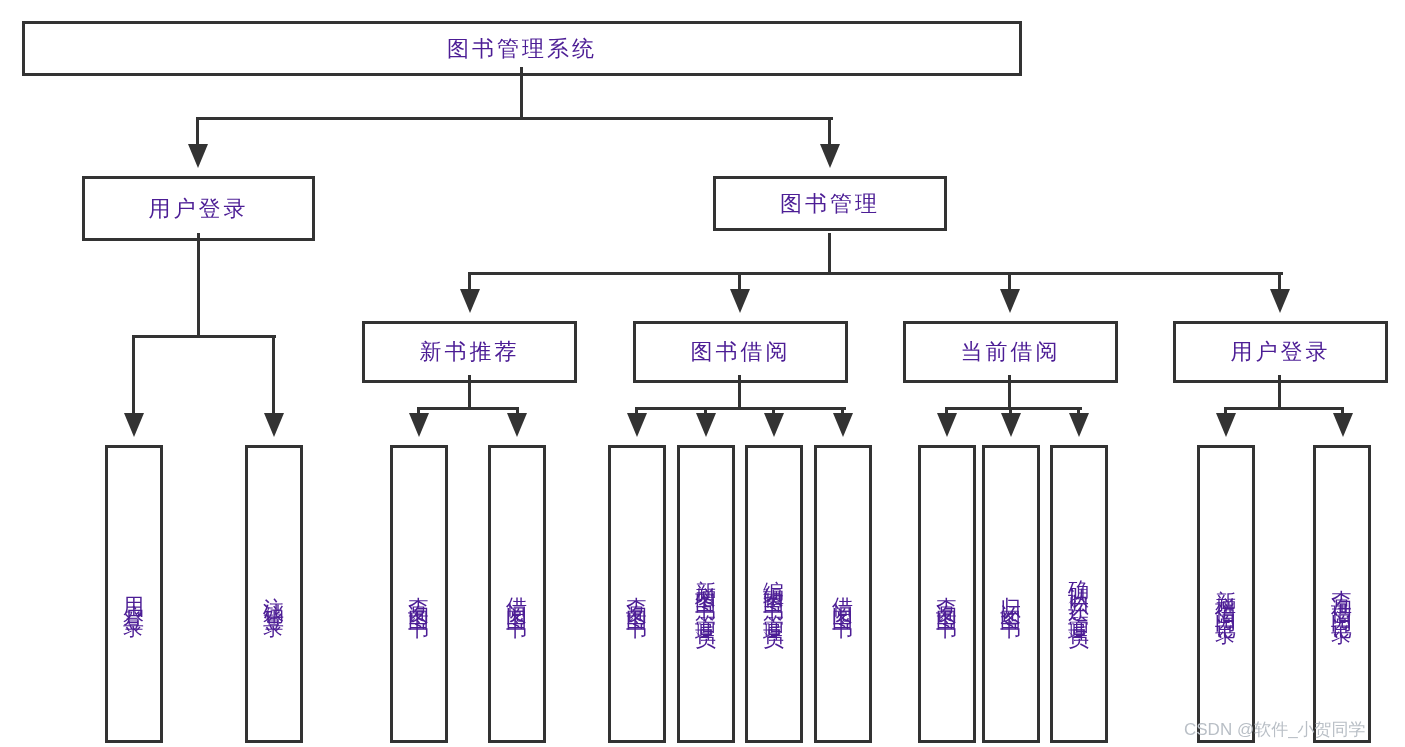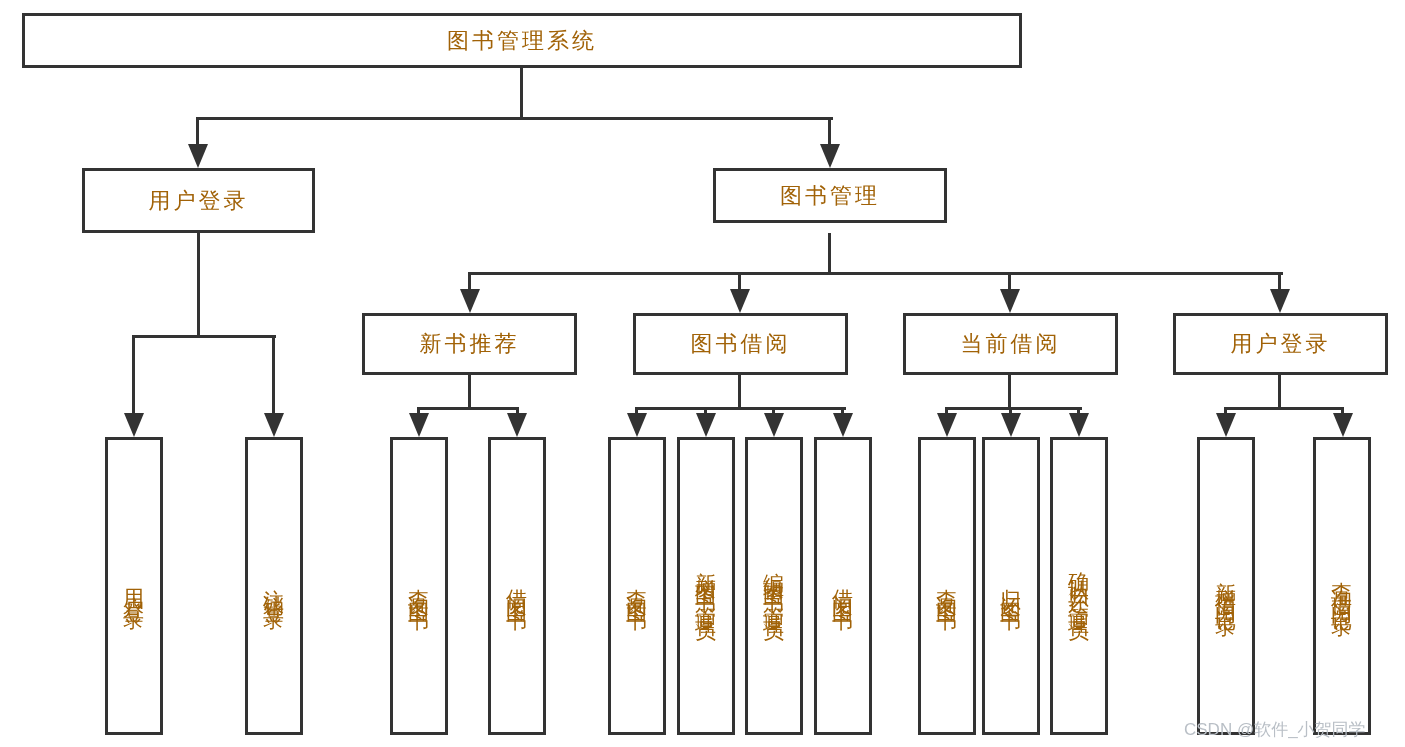--- a/index.html
+++ b/index.html
@@ -12,21 +12,22 @@
     overflow: hidden;
   }
   .box {
     position: absolute;
     box-sizing: border-box;
     border: 3px solid #333333;
     background: #ffffff;
     display: flex;
     align-items: center;
     justify-content: center;
-    color: #a16207;
+    color: #4c1d95;
+    margin-top: 8px;
   }
   .h-label { font-size: 22px; letter-spacing: 3px; white-space: nowrap; }
   .v-box {
     writing-mode: vertical-rl;
     text-orientation: mixed;
     font-size: 21px;
     letter-spacing: 7px;
     line-height: 1;
   }
   .line { position: absolute; background: #333333; }

